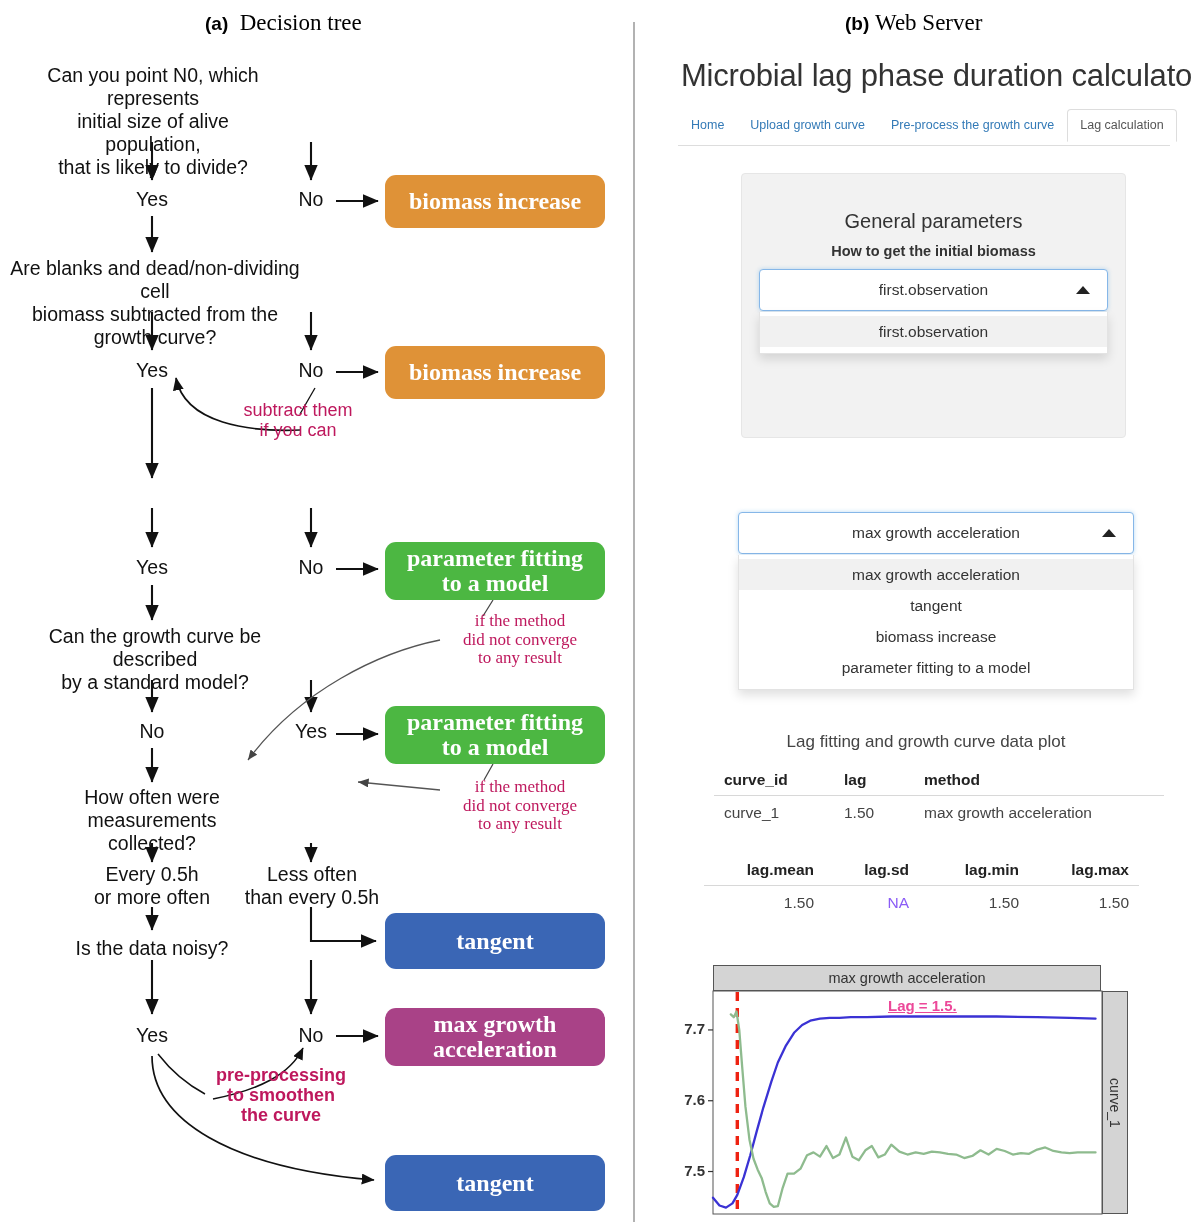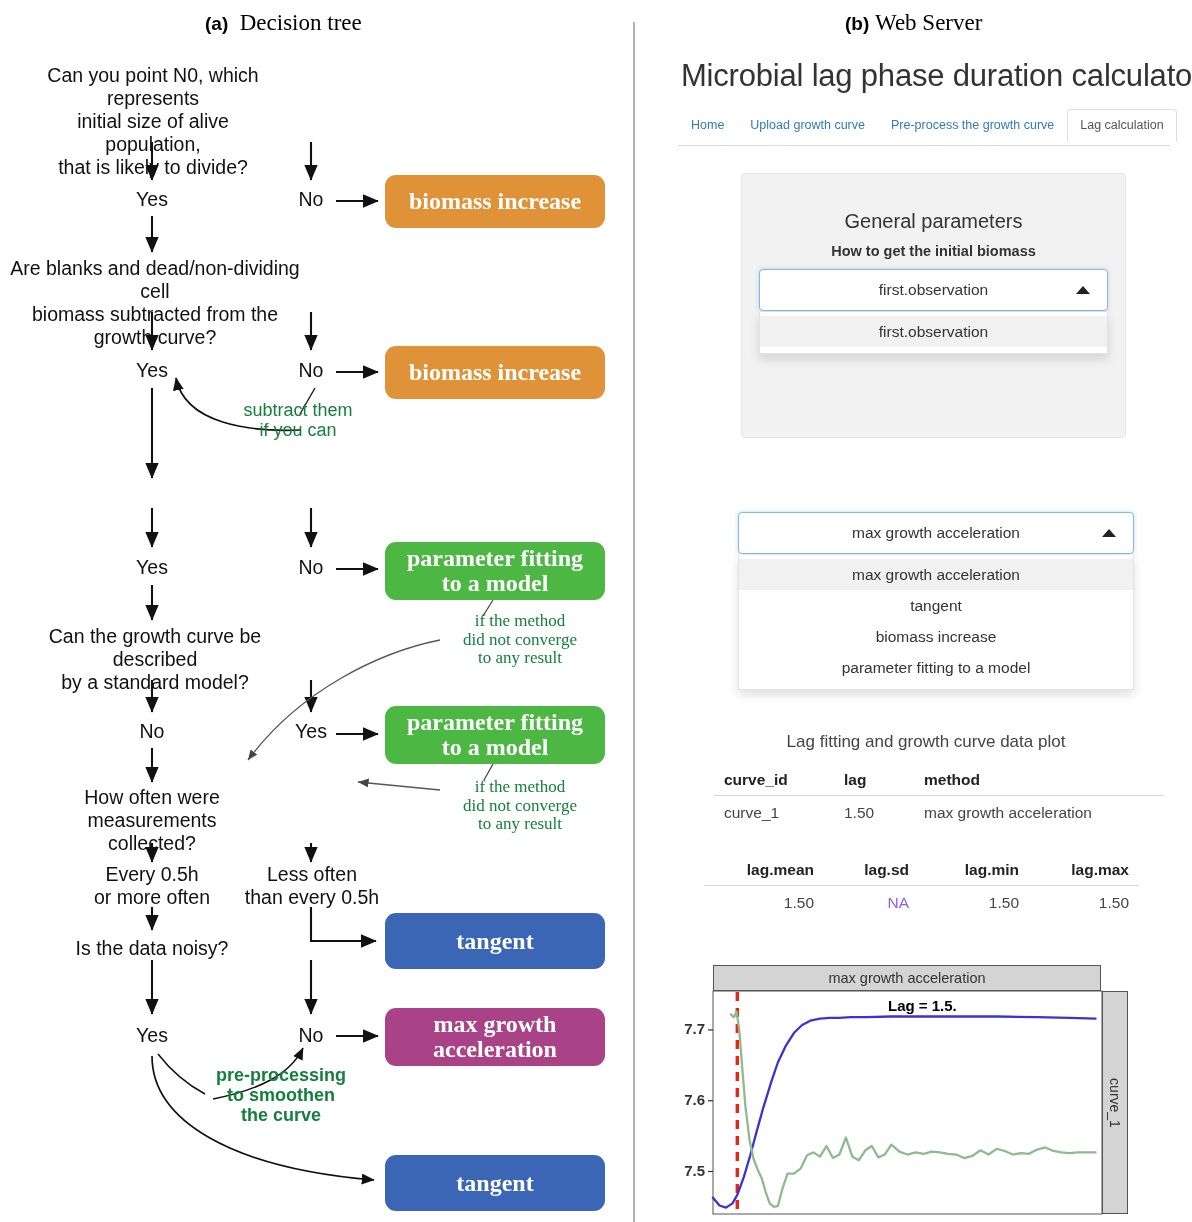--- a/index.html
+++ b/index.html
@@ -50,21 +50,21 @@
     color:#111;
     text-align:center;
     white-space:pre-line;
     line-height:23px;
   }
   .note {
     position:absolute;
     font-family:"Liberation Serif", serif;
     font-size:17px;
     line-height:18.5px;
-    color:#15803d;
+    color:#be185d;
     text-align:center;
     white-space:pre-line;
   }
   .note.sans {
     font-family:"Liberation Sans", sans-serif;
     font-size:18px;
     line-height:20px;
   }
 
   .obox {
@@ -197,22 +197,23 @@
     display:flex; align-items:center; justify-content:center;
     font-size:14.5px; color:#333;
   }
   .strip-right {
     position:absolute; background:#d4d4d4; border:1px solid #555;
     display:flex; align-items:center; justify-content:center;
     font-size:14px; color:#333;
   }
   .strip-right span { transform:rotate(90deg); white-space:nowrap; }
   .lag-annot {
-    position:absolute; color:#000000; font-weight:bold; font-size:15px;
-    white-space:nowrap;
+    position:absolute; color:#ec4899; font-weight:bold; font-size:15px;
+    white-space:nowrap;
+    text-decoration:underline;
   }
 </style>
 </head>
 <body>
 
 <div id="root">
 
   <div class="panel-caption" style="left:205px; top:10px;">
     <b>(a)</b>&nbsp;&nbsp;<span>Decision tree</span>
   </div>

